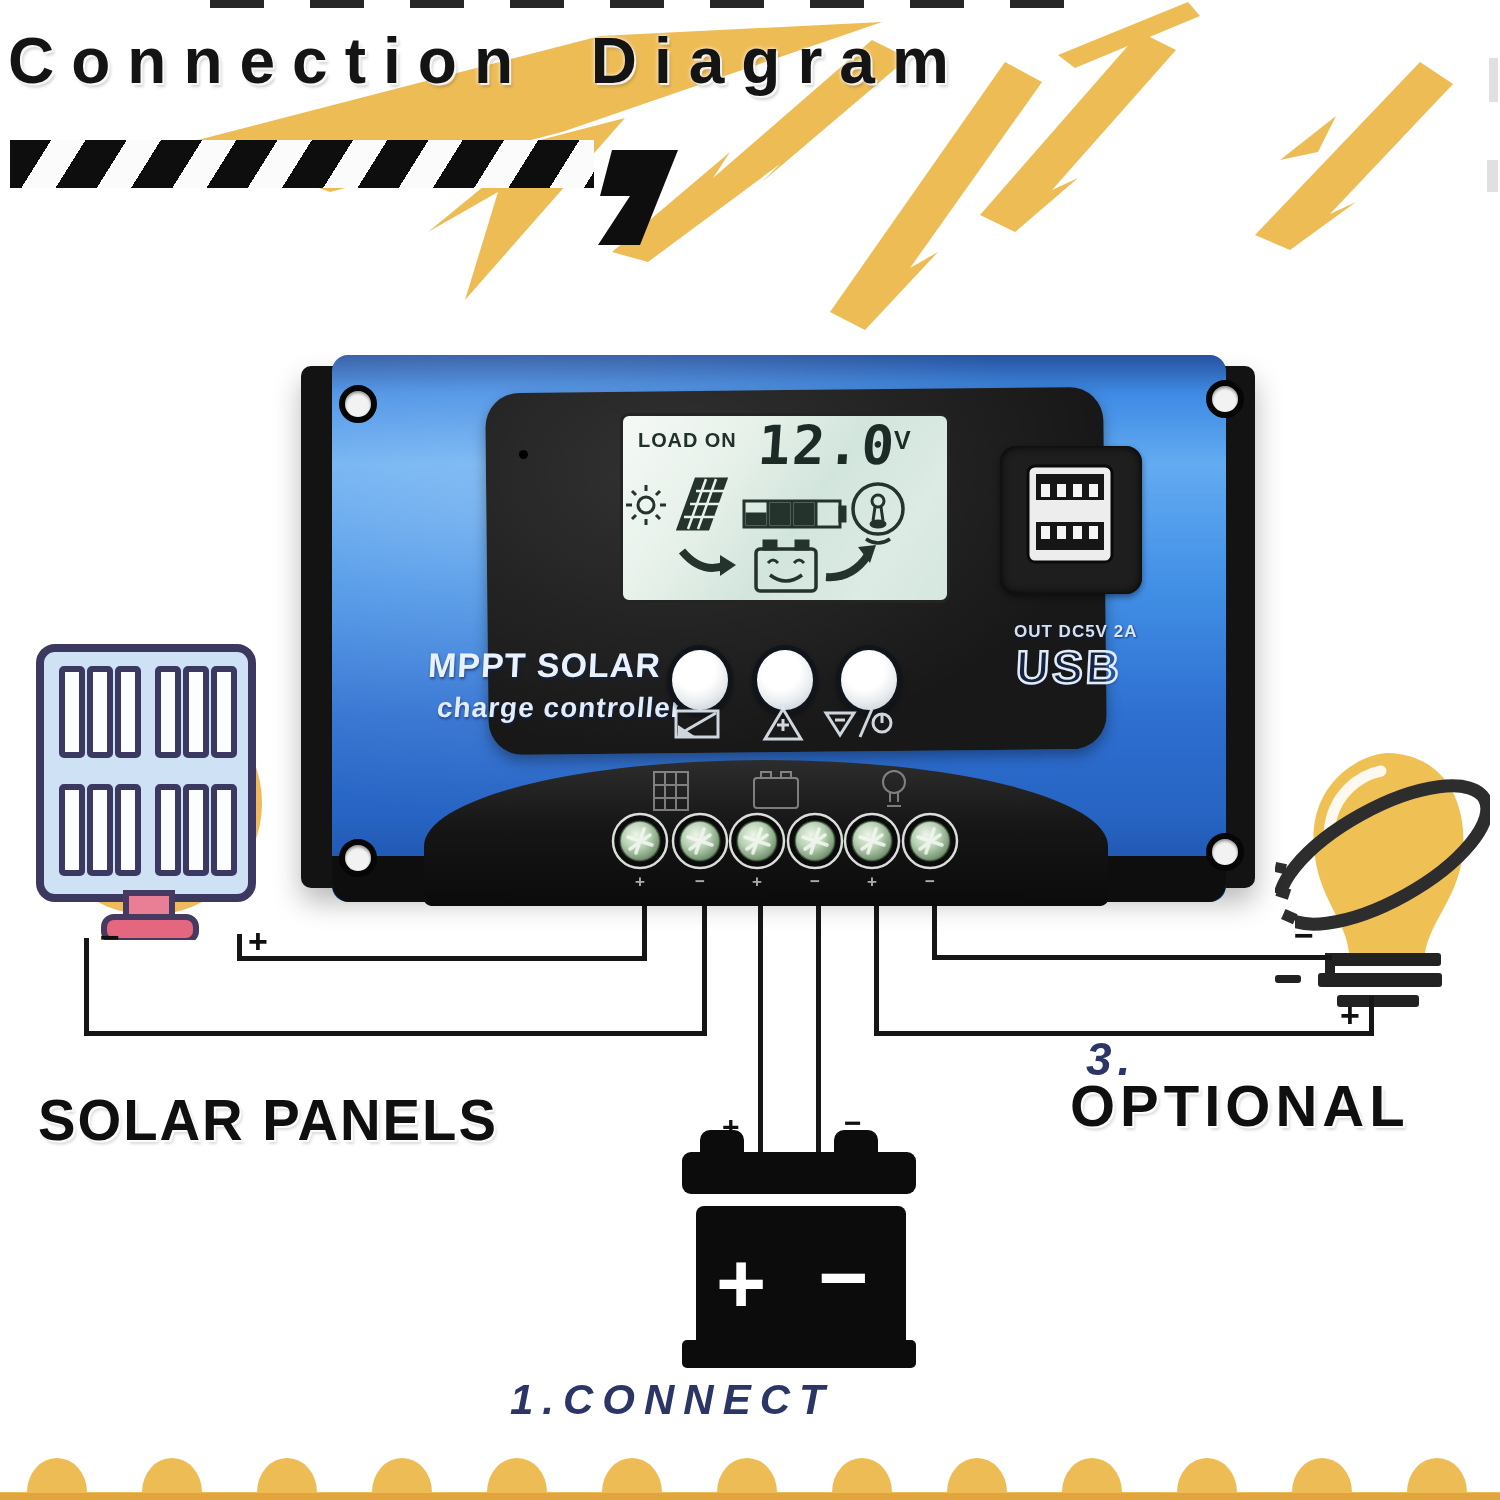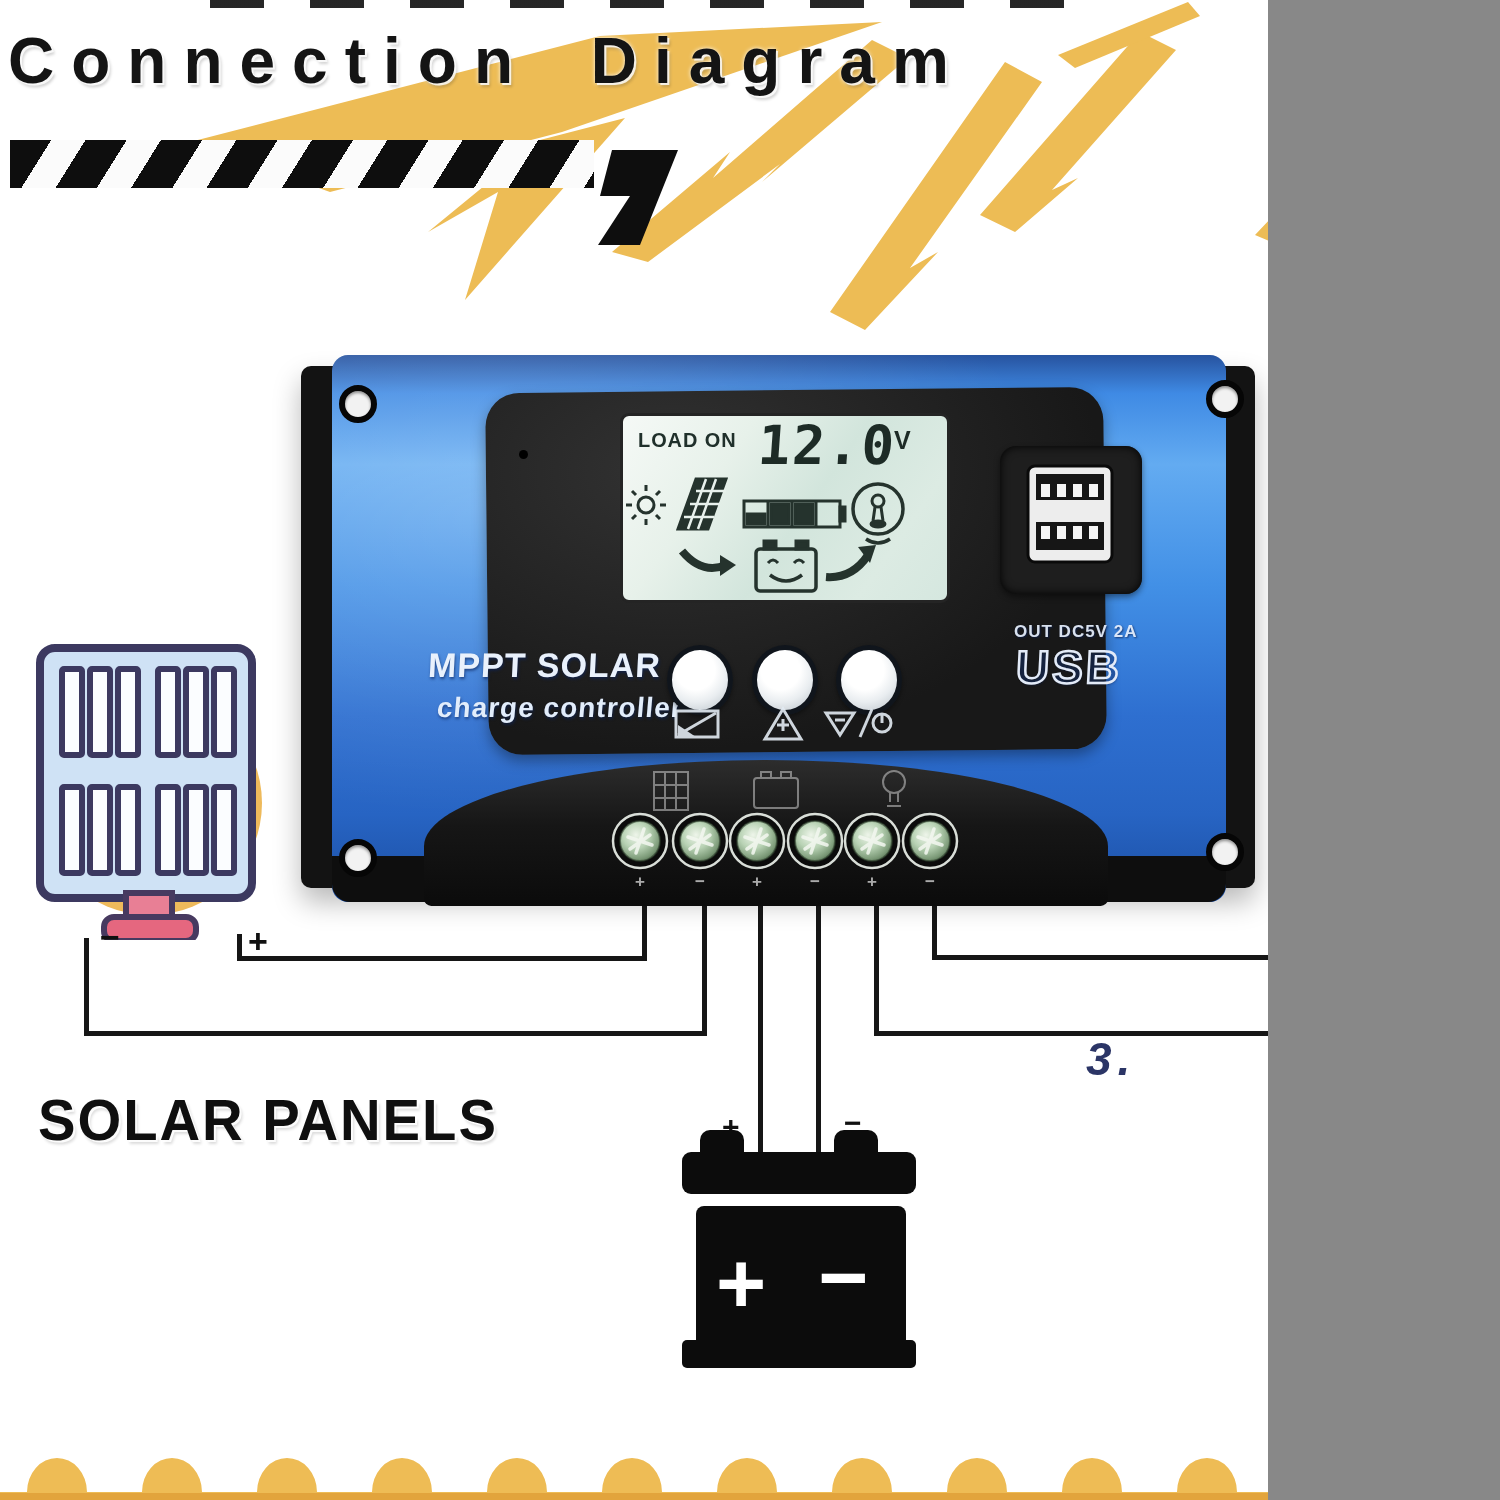--- a/index.html
+++ b/index.html
@@ -1,17 +1,17 @@
 <!DOCTYPE html>
 <html><head>
 <meta charset="utf-8">
 <style>
   html,body{margin:0;padding:0;background:#888;}
   #canvas{
-    position:relative;width:1268px;height:1500px;background:#ffffff;
+    position:relative;width:1500px;height:1500px;background:#ffffff;
     overflow:hidden;font-family:"Liberation Sans",sans-serif;
   }
   .abs{position:absolute;}
   
   #title{
     left:8px;top:24px;font-size:64px;font-weight:800;letter-spacing:17px;word-spacing:26px;
     color:#141414;z-index:4;white-space:nowrap;
     text-shadow:0 0 4px rgba(255,255,255,.95), 2px 2px 0 rgba(255,255,255,.8), 3px 4px 3px rgba(0,0,0,.18);
   }
   #bolts{left:0;top:0;z-index:1;}
@@ -350,20 +350,22 @@
   <div class="abs batt" id="batt-bump1"></div>
   <div class="abs batt" id="batt-bump2"></div>
   <div class="abs batt" id="batt-lid"></div>
   <div class="abs batt" id="batt-body"></div>
   <div class="abs batt" id="batt-lip"></div>
   <span class="abs" id="batt-plus">+</span>
   <span class="abs" id="batt-minus">−</span>
 
   <div class="steplabel" id="step2-label">SOLAR PANELS</div>
   <div class="stepnum" id="step3-num">3.</div>
+  <div class="steplabel" id="step3-label">OPTIONAL</div>
+  <div class="stepnum" id="step1-num">1.CONNECT</div>
 
   <svg id="wave" class="abs" width="1500" height="95" viewBox="0 0 1500 95">
     <path fill="#eebc55" d="M0,87
       h27 a30,34 0 0 1 60,0 h28
       h27 a30,34 0 0 1 60,0 h28
       h27 a30,34 0 0 1 60,0 h28
       h27 a30,34 0 0 1 60,0 h28
       h27 a30,34 0 0 1 60,0 h28
       h27 a30,34 0 0 1 60,0 h28
       h27 a30,34 0 0 1 60,0 h28

